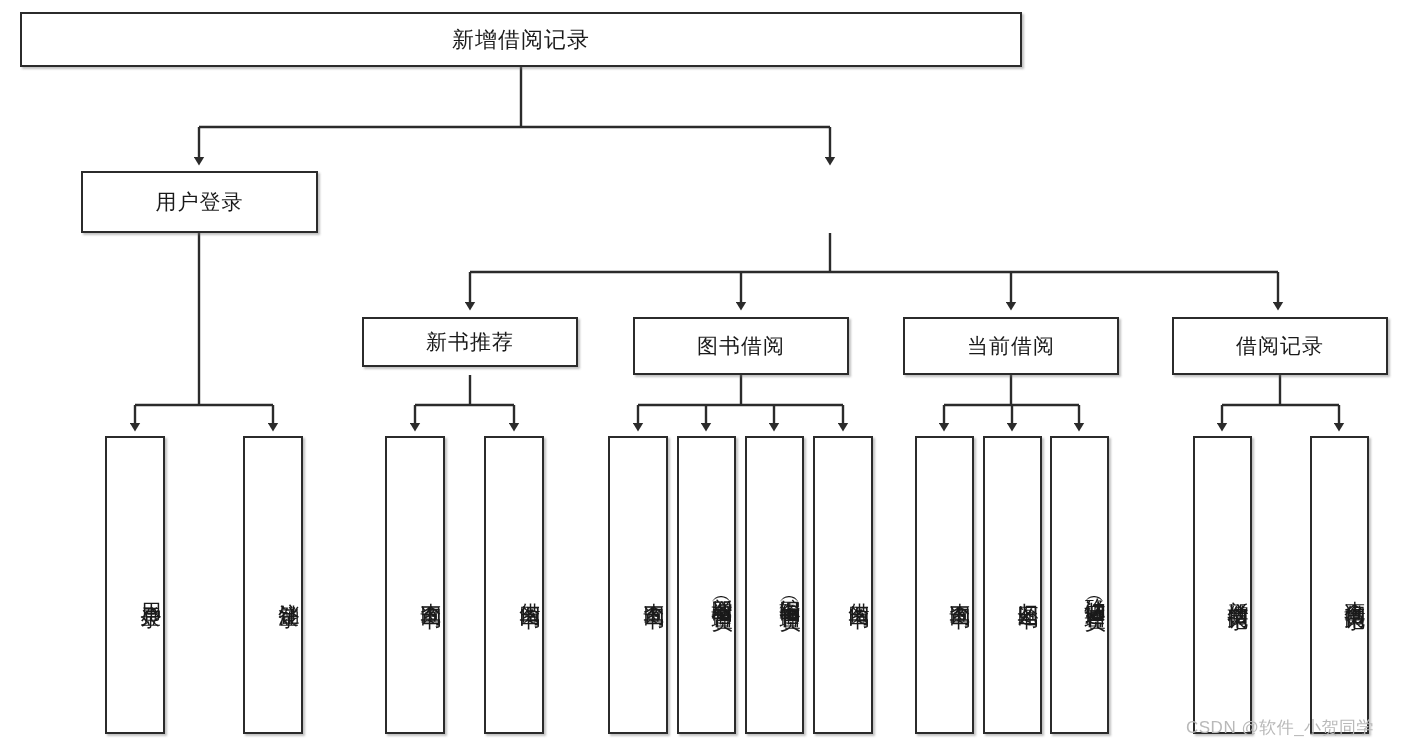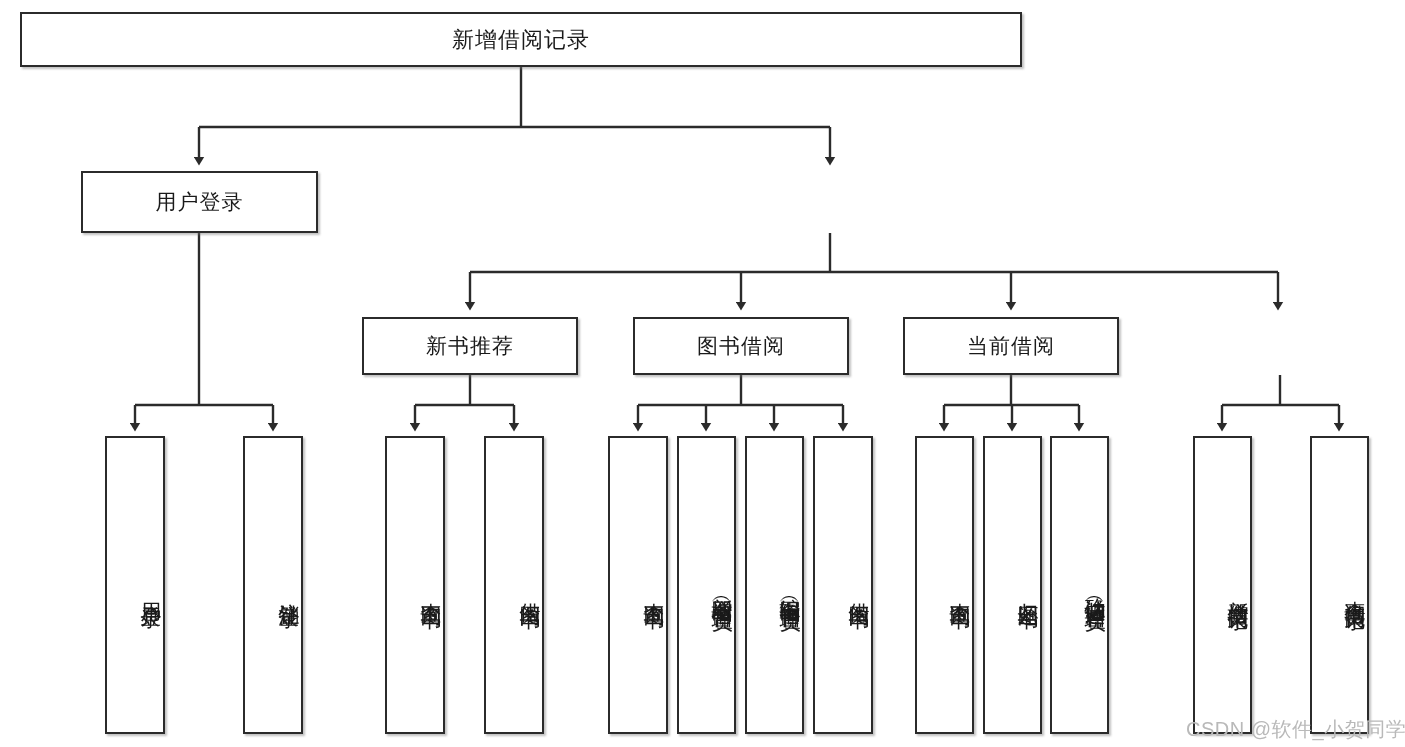--- a/index.html
+++ b/index.html
@@ -53,21 +53,21 @@
     padding-top: 10px;
     align-items: flex-start;
     justify-content: center;
     white-space: nowrap;
   }
   .node .label {
     display: block;
   }
   .watermark {
     position: absolute;
-    font-size: 20px;
+    font-size: 17px;
     color: #b9b9b9;
     left: 1186px;
     top: 716px;
     white-space: nowrap;
     letter-spacing: 0.5px;
   }
 </style>
 </head>
 <body>
 
@@ -127,28 +127,31 @@
   </svg>
 
   <div class="node root" id="n-root" style="left: 20px; top: 12px; width: 1002px; height: 55px;">
     <span class="label">新增借阅记录</span>
   </div>
 
   <div class="node horizontal" id="n-l2-0" style="left: 81px; top: 171px; width: 237px; height: 62px;">
     <span class="label">用户登录</span>
   </div>
 
-  <div class="node horizontal" id="n-l3-0" style="left: 362px; top: 317px; width: 216px; height: 58px; justify-content: center;">
+  <div class="node horizontal" id="n-l3-0" style="left: 362px; top: 317px; width: 216px; height: 50px; justify-content: center;">
     <span class="label">新书推荐</span>
   </div>
   <div class="node horizontal" id="n-l3-1" style="left: 633px; top: 317px; width: 216px; height: 58px;">
     <span class="label">图书借阅</span>
   </div>
   <div class="node horizontal" id="n-l3-2" style="left: 903px; top: 317px; width: 216px; height: 58px;">
     <span class="label">当前借阅</span>
+  </div>
+  <div class="node horizontal" id="n-l3-3" style="left: 1172px; top: 317px; width: 216px; height: 58px;">
+    <span class="label">借阅记录</span>
   </div>
 
   <div class="node vertical" id="n-leaf-0" style="left: 105px; top: 436px; width: 60px; height: 298px;">
     <span class="label">用户登录</span>
   </div>
   <div class="node vertical" id="n-leaf-1" style="left: 243px; top: 436px; width: 60px; height: 298px;">
     <span class="label">注销登录</span>
   </div>
   <div class="node vertical" id="n-leaf-2" style="left: 385px; top: 436px; width: 60px; height: 298px;">
     <span class="label">查询图书</span>

